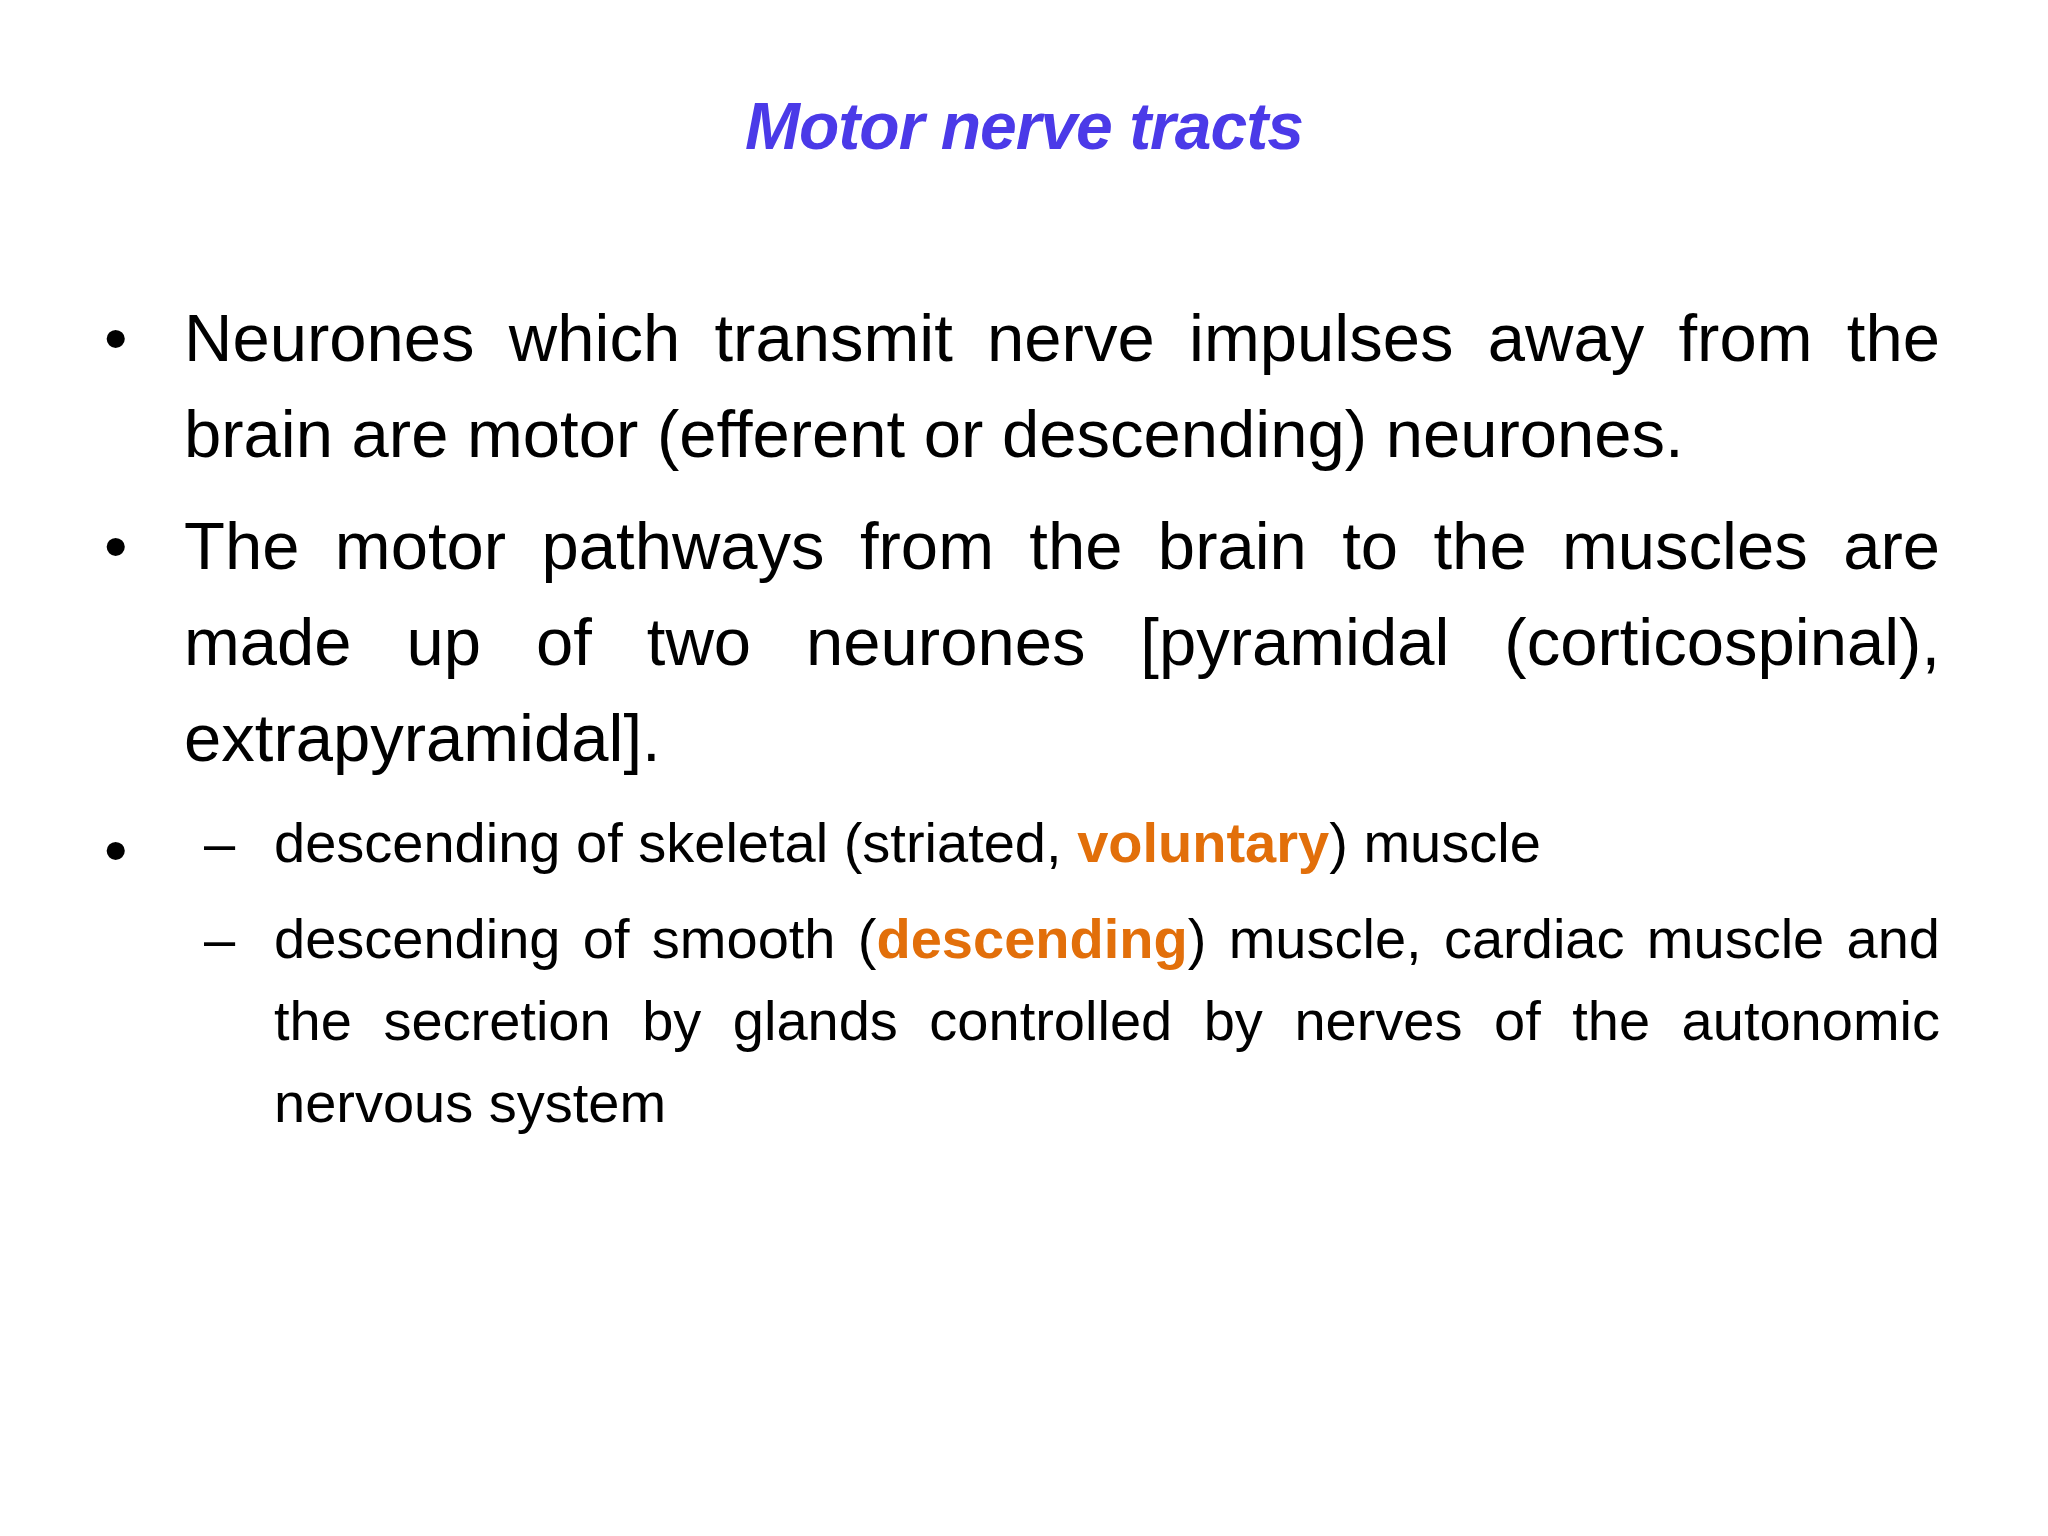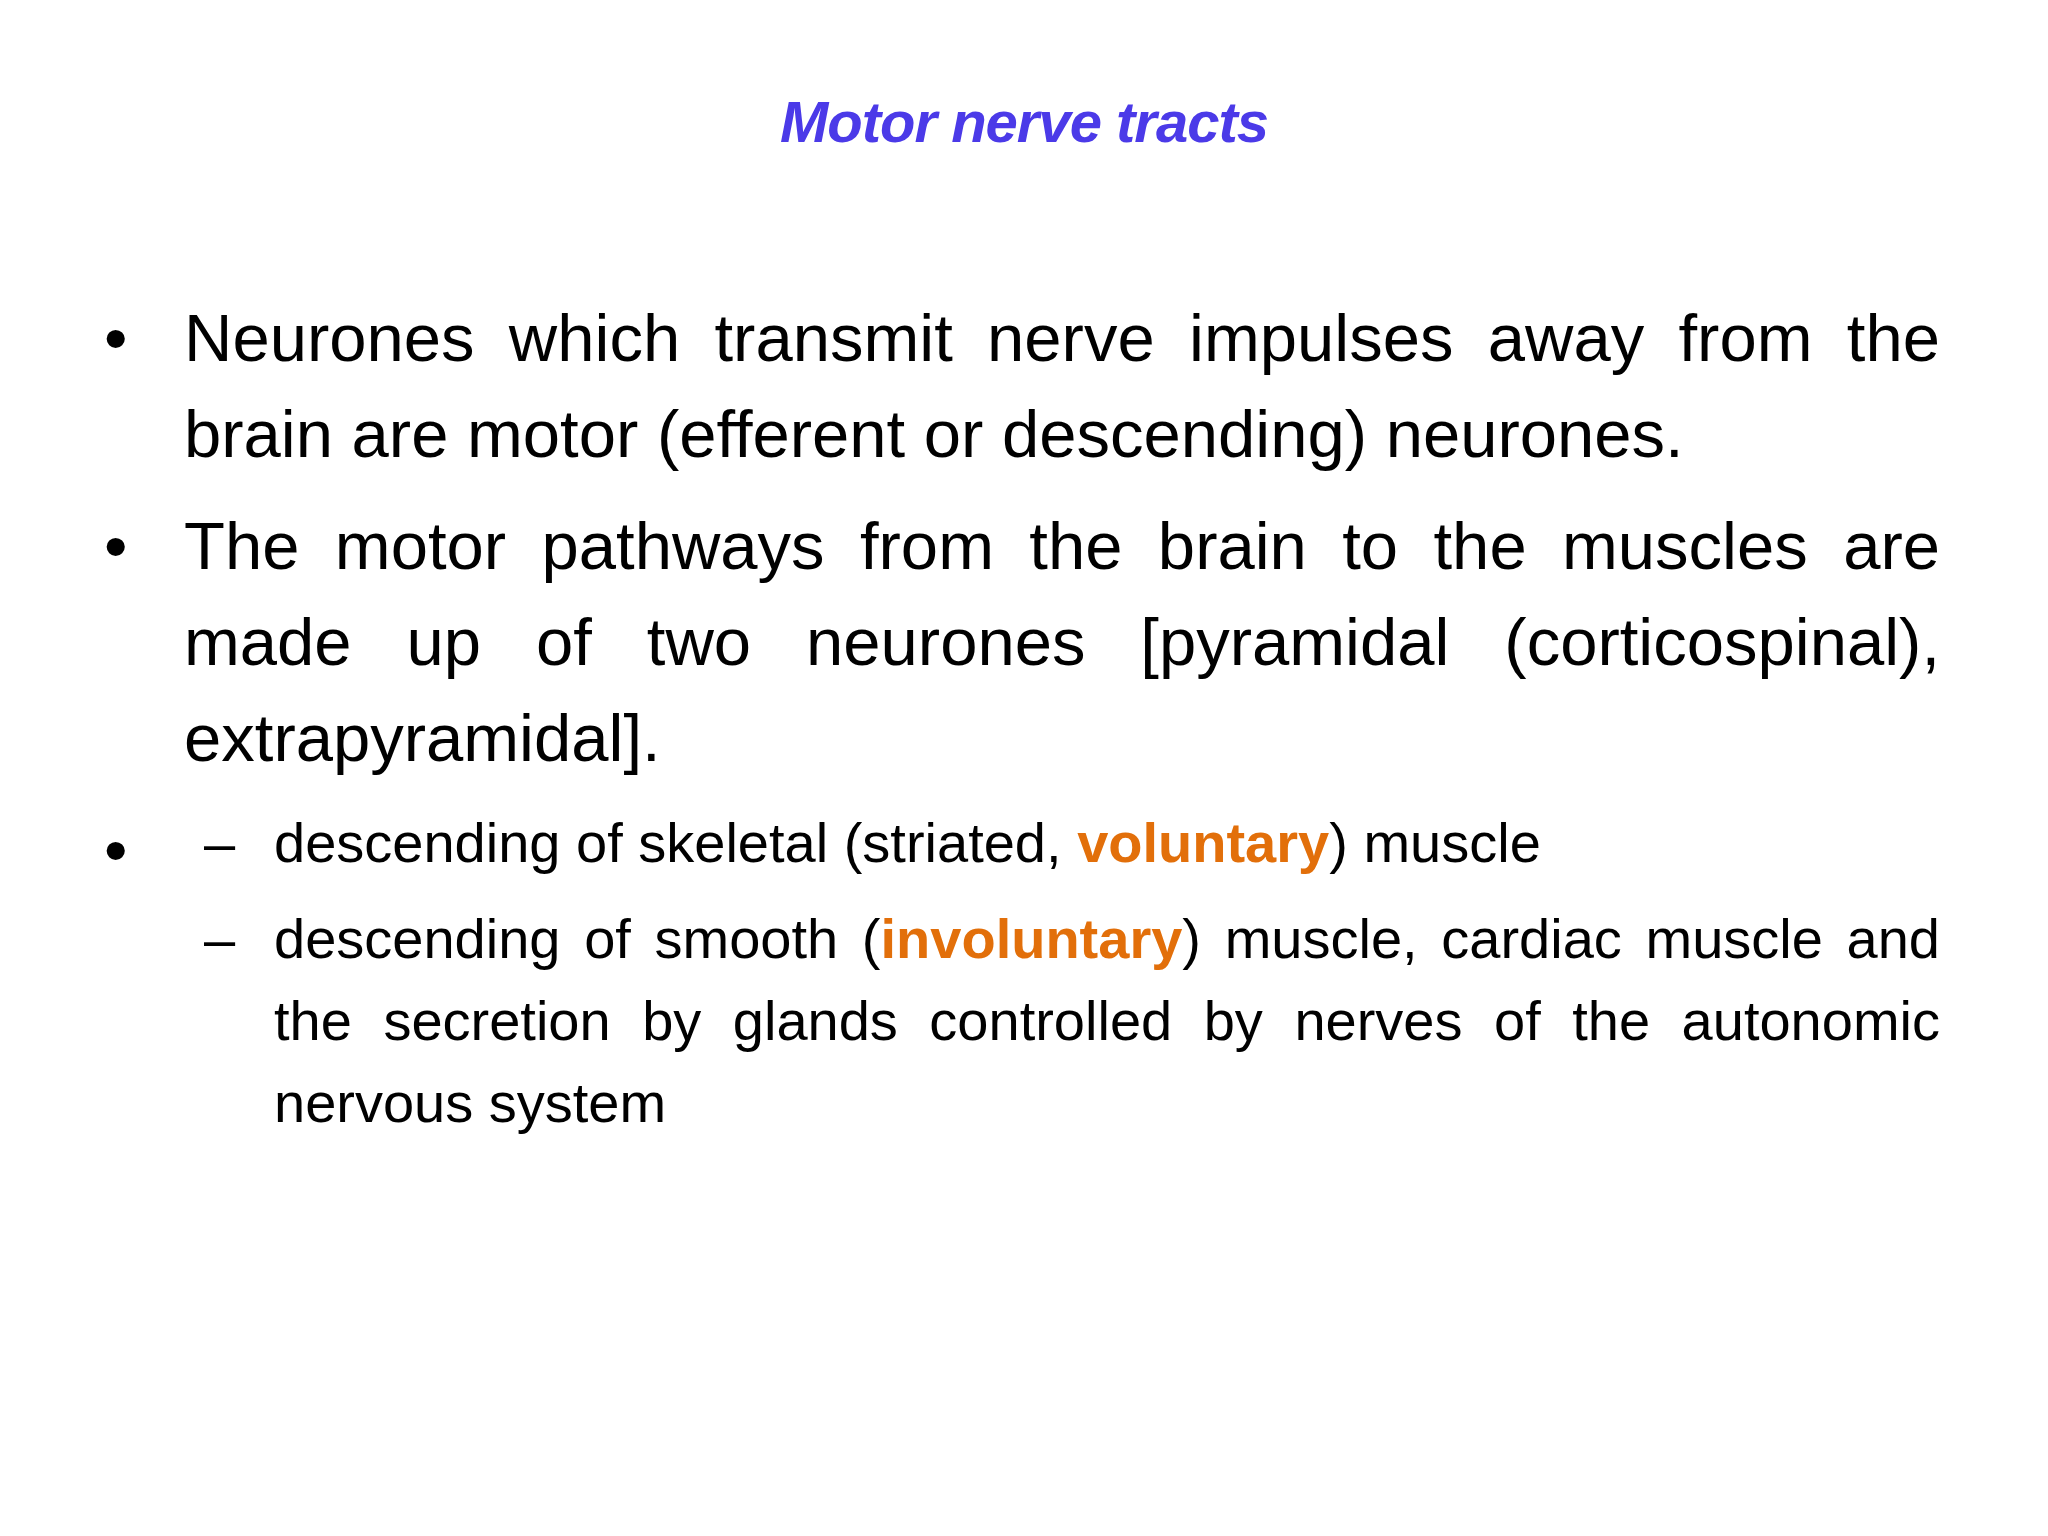--- a/index.html
+++ b/index.html
@@ -3,21 +3,21 @@
   <meta charset="utf-8">
   <style>
     html, body { margin: 0; padding: 0; }
     body {
       width: 2048px; height: 1536px; background: #ffffff; overflow: hidden;
       font-family: "Liberation Sans", "DejaVu Sans", sans-serif; color: #000;
     }
     .slide { position: relative; width: 2048px; height: 1536px; }
     .title {
       position: absolute; left: 0; right: 0; top: 88px; text-align: center;
-      font-size: 58px; font-weight: bold; font-style: italic; color: #4b3ae8;
+      font-size: 66px; font-weight: bold; font-style: italic; color: #4b3ae8;
       letter-spacing: -1px;
     }
     .bullets { position: absolute; left: 100px; top: 290px; width: 1840px; }
     .item { position: relative; padding-left: 84px; font-size: 67px; line-height: 96px;
             text-align: justify; margin-bottom: 16px; }
     .item .marker { position: absolute; left: 4px; top: 0; }
     .sub { position: relative; padding-left: 174px; font-size: 56px; line-height: 82px;
            text-align: justify; margin-bottom: 14px; }
     .sub .marker { position: absolute; left: 104px; top: 0; }
     .hl { color: #e26f0a; font-weight: bold; }
@@ -40,16 +40,16 @@
     <div class="item">
       <span class="marker">•</span>
     </div>
 
     <div class="sub">
       <span class="marker">–</span>
       <span>descending of skeletal (striated, </span><span class="hl">voluntary</span><span>) muscle</span>
     </div>
     <div class="sub">
       <span class="marker">–</span>
-      <span>descending of smooth (</span><span class="hl">involuntary</span><span>) muscle, cardiac muscle and the secretion by glands controlled by nerves of the autonomic nervous system</span>
+      <span>descending of smooth (</span><span class="hl">descending</span><span>) muscle, cardiac muscle and the secretion by glands controlled by nerves of the autonomic nervous system</span>
     </div>
   </div>
 </div>
 
 </body></html>

